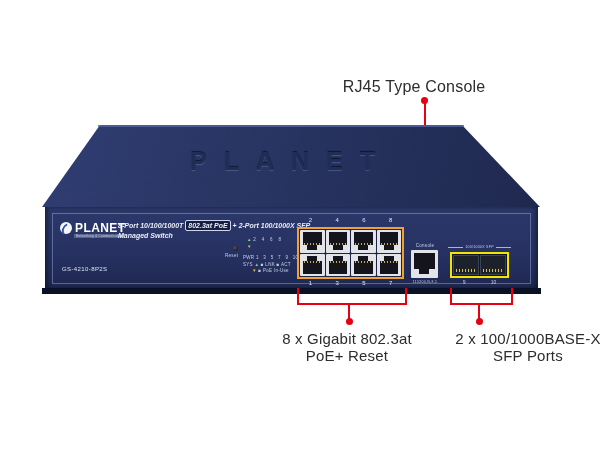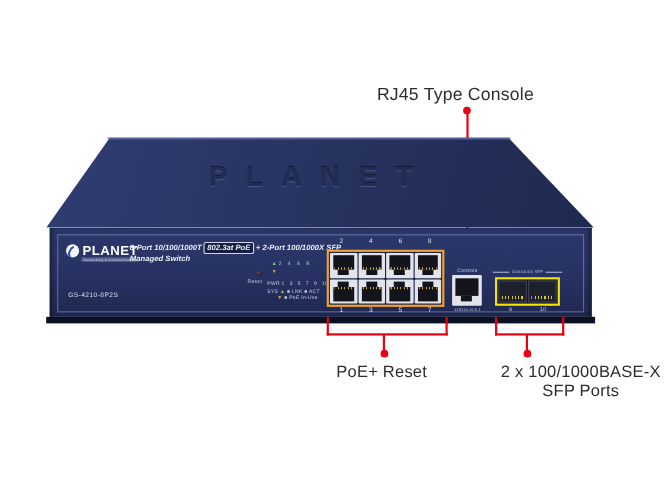--- a/index.html
+++ b/index.html
@@ -217,20 +217,21 @@
 
   <div class="abs bracket" style="left:297px;top:288px;width:106px;height:15px;"></div>
   <div class="abs red-line" style="left:348px;top:304px;width:2px;height:17px;"></div>
   <div class="abs red-dot" style="left:346px;top:318px;"></div>
 
   <div class="abs bracket" style="left:450px;top:288px;width:59px;height:15px;"></div>
   <div class="abs red-line" style="left:478px;top:304px;width:2px;height:17px;"></div>
   <div class="abs red-dot" style="left:476px;top:318px;"></div>
 
   <div class="abs callout two" style="left:257px;top:330px;width:180px;">
+    <div>8 x Gigabit 802.3at</div>
     <div>PoE+ Reset</div>
   </div>
   <div class="abs callout two" style="left:438px;top:330px;width:180px;">
     <div>2 x 100/1000BASE-X</div>
     <div>SFP Ports</div>
   </div>
 
 </div>
 
 </body></html>

